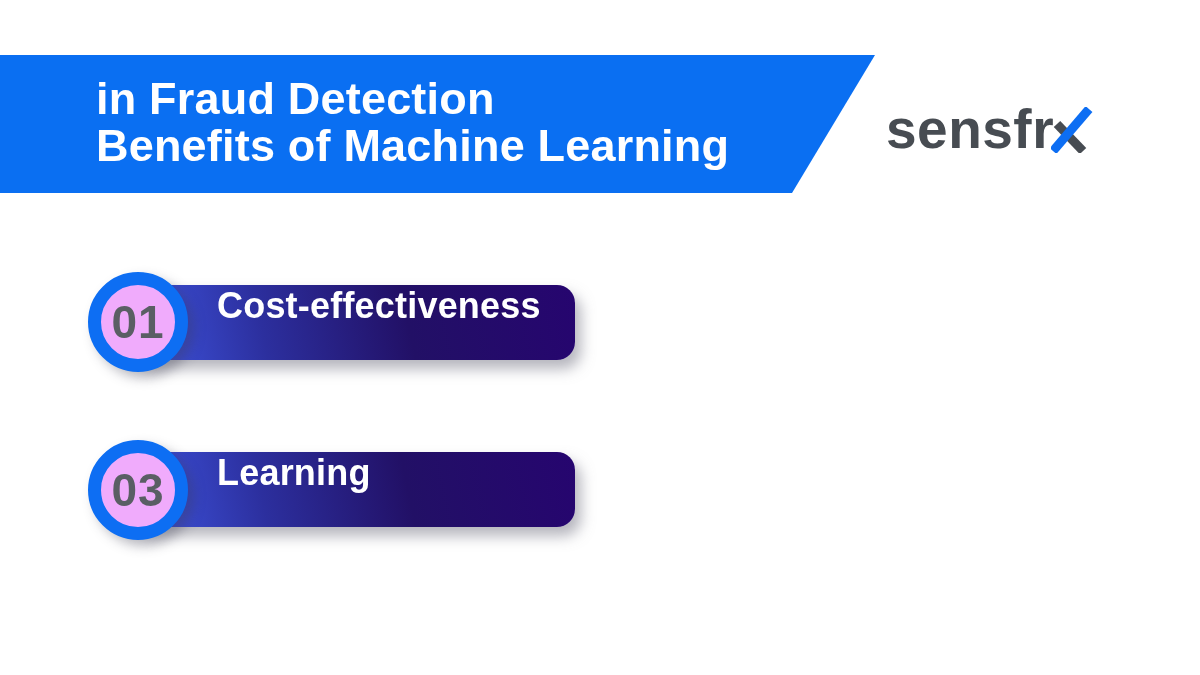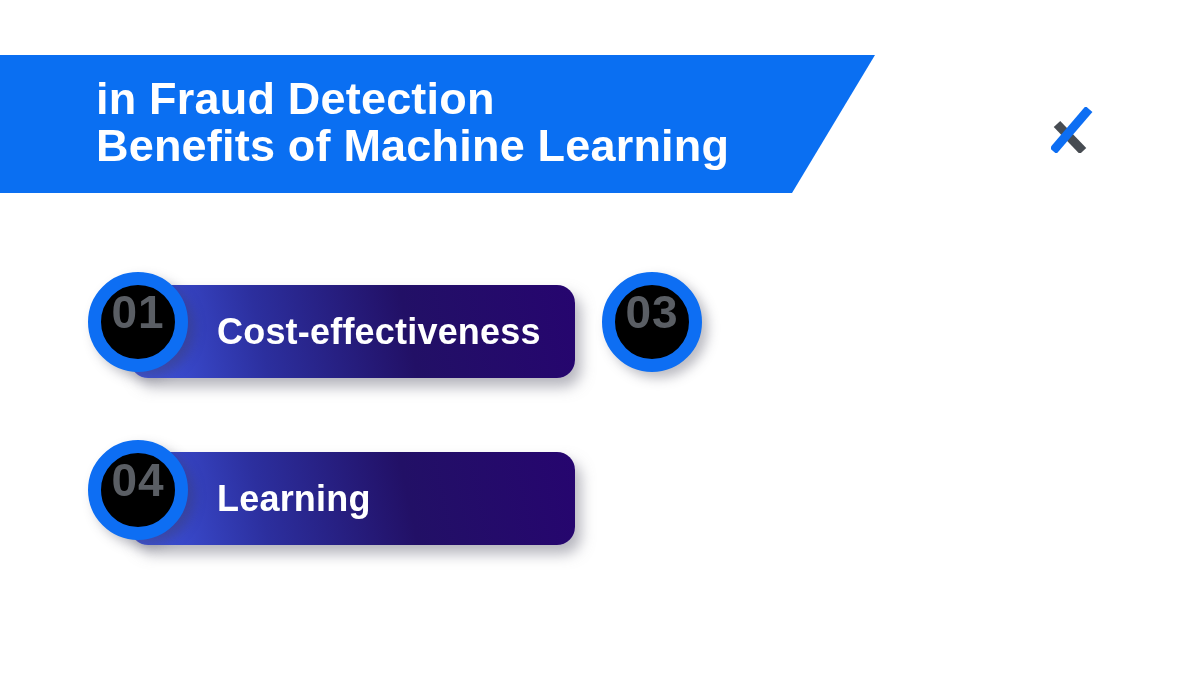--- a/index.html
+++ b/index.html
@@ -43,44 +43,43 @@
   }
   .logo-x{
     position:absolute;
     left:1051px;top:107px;
     width:42px;height:46px;
   }
 
   
   .pill{
     position:absolute;
-    height:93px;
+    height:75px;
     border-radius:18px;
     background:linear-gradient(78deg,#4058e5 0%,#2c2f9e 30%,#221066 62%,#26056f 100%);
     box-shadow:6px 9px 14px rgba(110,110,125,0.5);
     display:flex;
-    align-items:center;
     padding-left:87px;
   }
   .pill-label{
     color:#ffffff;
     font-size:36px;
     font-weight:bold;
     letter-spacing:0.2px;
     white-space:nowrap;
   }
   .badge{
     position:absolute;
     width:100px;height:100px;
     border-radius:50%;
-    background:#000000;
+    background:#f0abfc;
     border:13px solid #0d6ef3;
     box-shadow:6px 6px 12px rgba(60,60,80,0.35);
     display:flex;
-    align-items:flex-start;
+    align-items:center;
     justify-content:center;
   }
   .badge-number{
     font-size:46px;
     font-weight:bold;
     color:#5a5e64;
     letter-spacing:1px;
   }
 
   .pill-1{left:130px;top:285px;width:445px;}
@@ -95,36 +94,34 @@
 
 <div class="canvas">
 
   <div class="banner">
     <h1 class="banner-title">
       <span>in Fraud Detection</span>
       <span>Benefits of Machine Learning</span>
     </h1>
   </div>
 
+  <div class="logo-word">sensfr</div>
   <svg class="logo-x" viewBox="0 0 42 46" aria-hidden="true">
     <line x1="6" y1="17" x2="32" y2="44" stroke="#474c52" stroke-width="9"></line>
     <line x1="2" y1="44" x2="38" y2="2" stroke="#0d6ef3" stroke-width="9"></line>
   </svg>
 
   <div class="pill pill-1">
     <span class="pill-label">Cost-effectiveness</span>
   </div>
   <div class="badge badge-1">
     <span class="badge-number">01</span>
   </div>
 
   <div class="pill pill-2">
     <span class="pill-label">Learning</span>
   </div>
   <div class="badge badge-2">
-    <span class="badge-number">04</span>
+    <span class="badge-number">03</span>
   </div>
 
-  <div class="badge badge-3">
-    <span class="badge-number">03</span>
-  </div>
 
 </div>
 
 </body></html>

